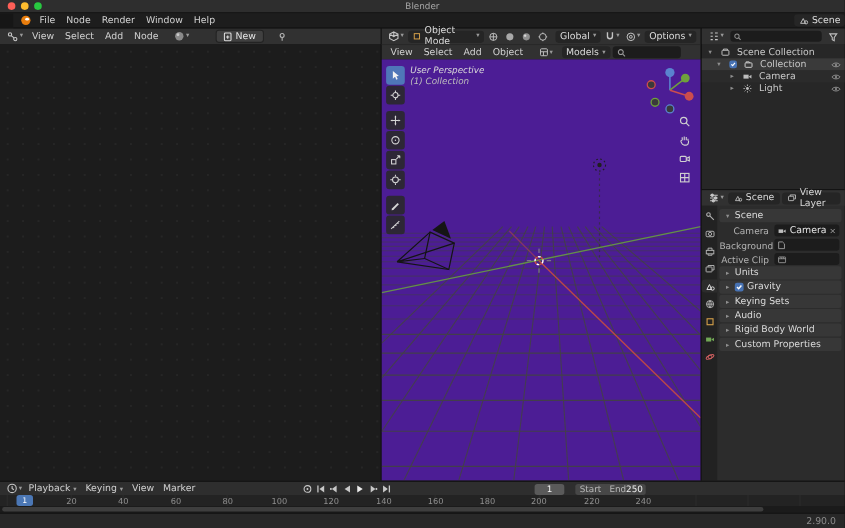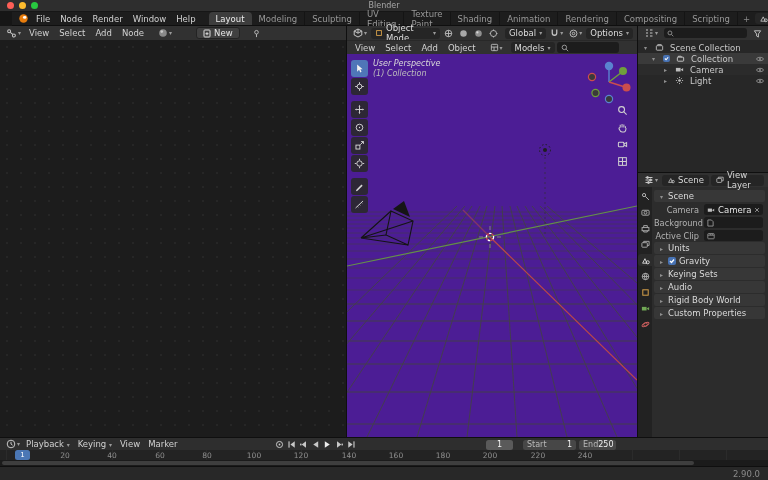--- a/index.html
+++ b/index.html
@@ -97,33 +97,20 @@
     <svg width="11" height="11" viewBox="0 0 12 12">
         <circle cx="6" cy="6" r="4.6" fill="#e87d0d"></circle>
         <ellipse cx="7.3" cy="4.8" rx="1.9" ry="1.4" fill="#fff"></ellipse>
       </svg>
   </span>
   <span class="menu">File</span>
   <span class="menu">Node</span>
   <span class="menu">Render</span>
   <span class="menu">Window</span>
   <span class="menu">Help</span>
-  <div class="wtabs">
-    <span class="wtab active">Layout</span>
-    <span class="wtab">Modeling</span>
-    <span class="wtab">Sculpting</span>
-    <span class="wtab">UV Editing</span>
-    <span class="wtab">Texture Paint</span>
-    <span class="wtab">Shading</span>
-    <span class="wtab">Animation</span>
-    <span class="wtab">Rendering</span>
-    <span class="wtab">Compositing</span>
-    <span class="wtab">Scripting</span>
-    <span class="wtab plus">+</span>
-  </div>
   <div class="tbright">
     <div class="tbfield">
       <span>
           <svg width="9" height="9" viewBox="0 0 10 10" fill="none" stroke="#bfbfbf" stroke-width="1">
             <path d="M2 8 4.7 3.2 7 8Z"></path>
             <circle cx="7.6" cy="7" r="1.6"></circle>
           </svg>
         </span>
       <span>Scene</span>
 
@@ -699,21 +686,21 @@
           <rect x="7.1" y="1.5" width="1.3" height="7"></rect>
         </svg>
       </span>
   </div>
 
   <div class="framefield">1</div>
   <div class="sefield" style="left:523px;width:53px">
     <span class="lbl">Start</span>
     <span class="val">1</span>
   </div>
-  <div class="sefield" style="left:579px;width:37px">
+  <div class="sefield" style="left:550px;width:37px">
     <span class="lbl">End</span>
     <span class="val">250</span>
   </div>
 </div>
 
 <div class="ruler">
   <span class="tick" style="left:65px">20</span>
   <span class="tick" style="left:112px">40</span>
   <span class="tick" style="left:160px">60</span>
   <span class="tick" style="left:207px">80</span>

